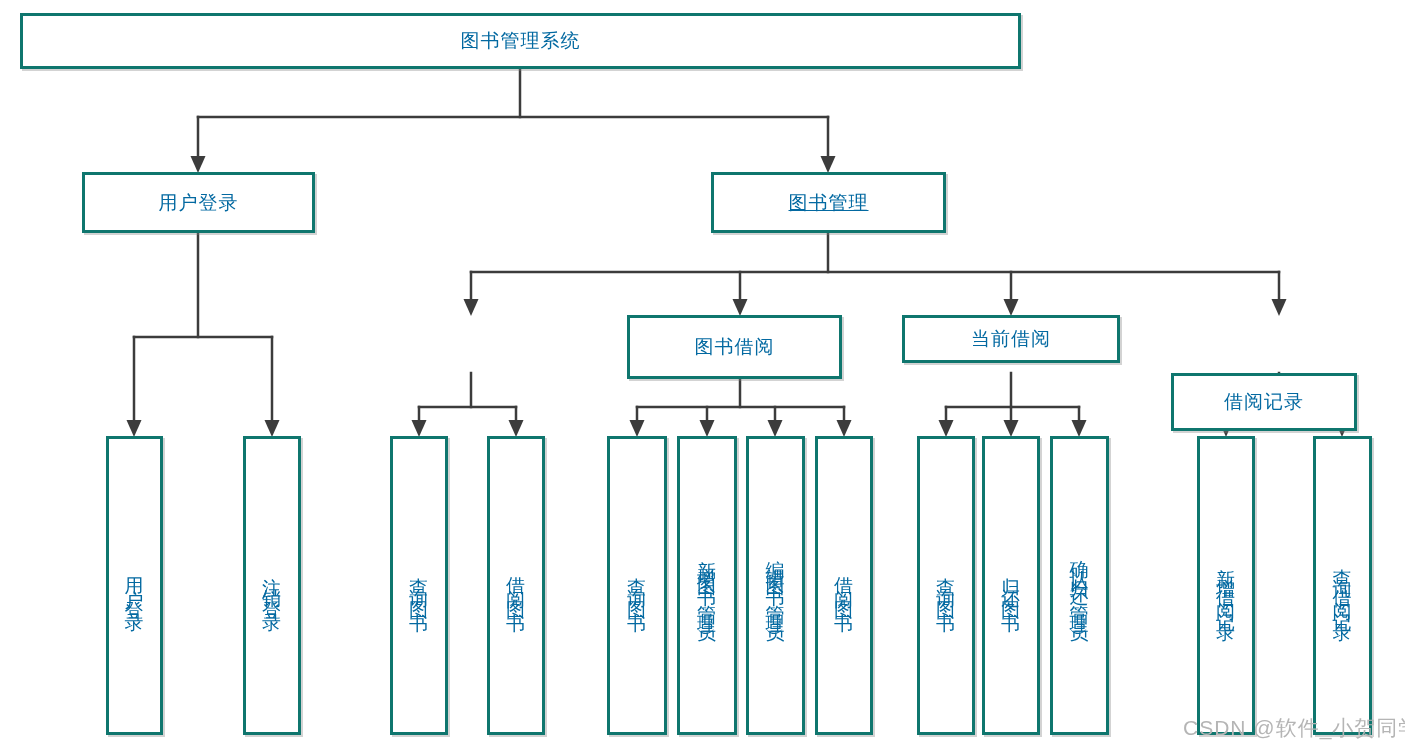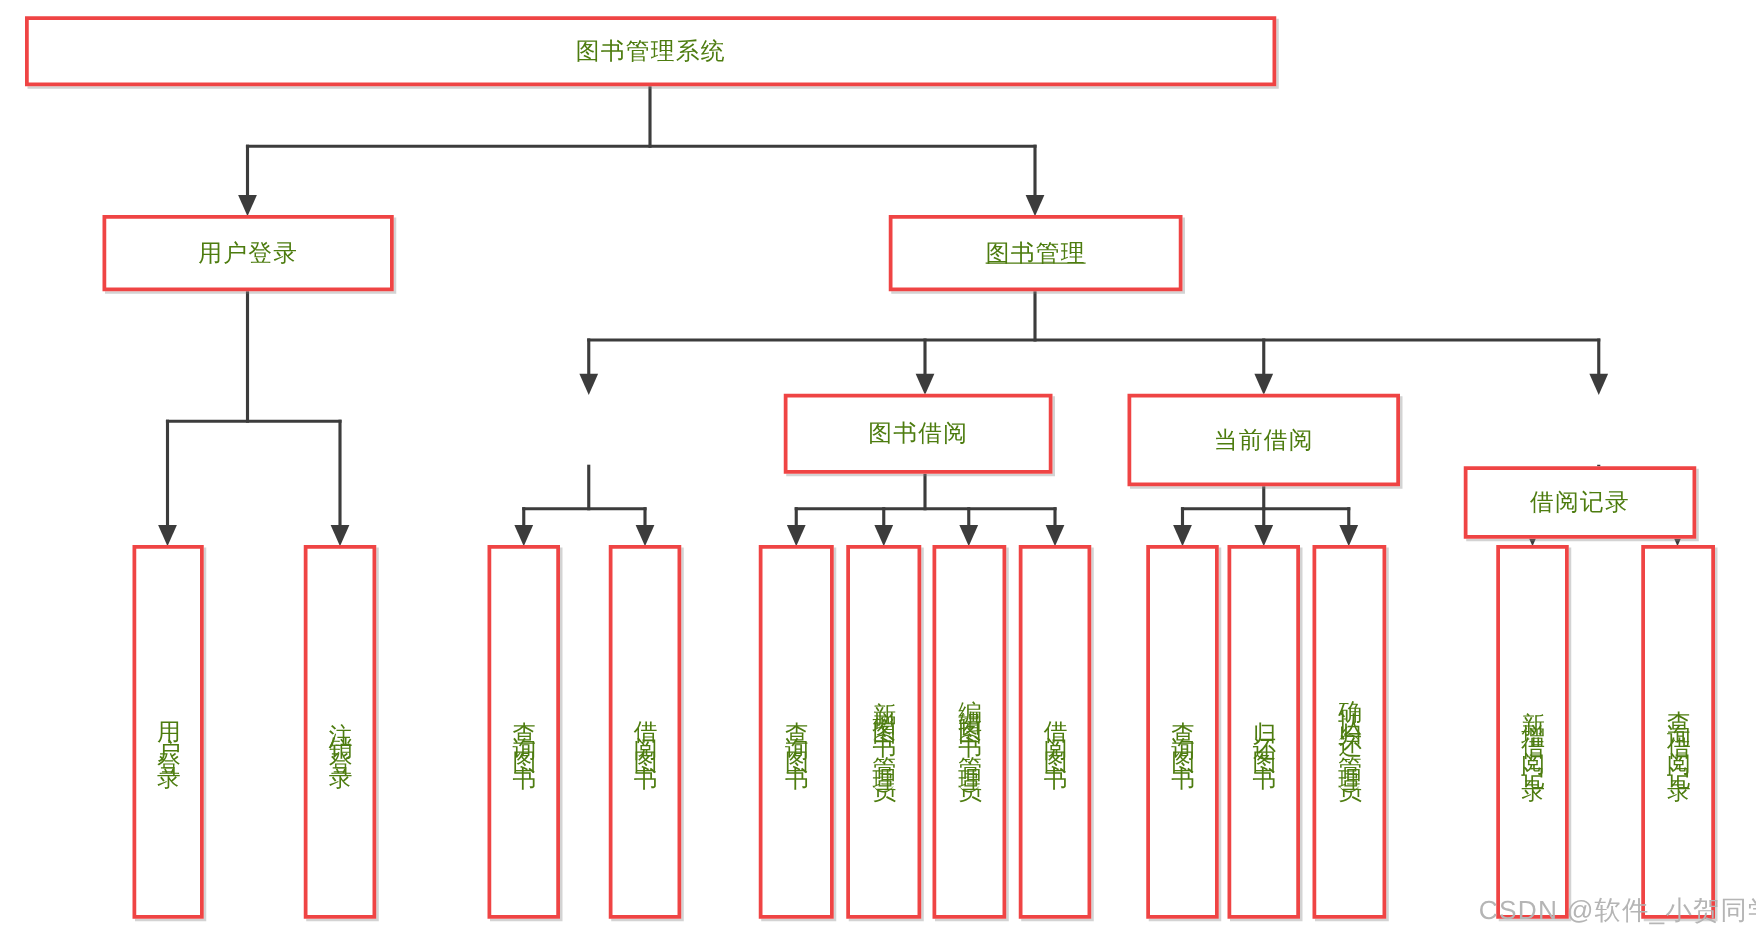--- a/index.html
+++ b/index.html
@@ -7,24 +7,24 @@
     position:relative;
     width:1405px;height:747px;
     background:#ffffff;
     font-family:"Liberation Sans","DejaVu Sans",sans-serif;
     overflow:hidden;
   }
   #wires{position:absolute;left:0;top:0;z-index:1;}
   .node{
     position:absolute;
     background:#ffffff;
-    border:3px solid #ef4444;
+    border:3px solid #0f766e;
     box-sizing:border-box;
     display:flex;align-items:center;justify-content:center;
-    font-size:19px;color:#4d7c0f;
+    font-size:19px;color:#0369a1;
     z-index:2;
     box-shadow:2px 2px 0 rgba(130,130,130,.35);
     letter-spacing:1px;
     white-space:nowrap;
   }
   .vnode{
     writing-mode:vertical-rl;
     text-orientation:mixed;
     letter-spacing:12px;
     line-height:1;
@@ -97,21 +97,21 @@
       <line x1="1342" y1="406" x2="1342" y2="424" stroke="#3c3c3c" stroke-width="2.5" stroke-linecap="square"></line>
       <polygon points="1334.5,420 1349.5,420 1342,437" fill="#3c3c3c"></polygon>
     </svg>
 
   <div class="node" style="left:20px;top:13px;width:1001px;height:56px;">图书管理系统</div>
 
   <div class="node" style="left:82px;top:172px;width:233px;height:61px;">用户登录</div>
   <div class="node" style="left:711px;top:172px;width:235px;height:61px;text-decoration:underline;">图书管理</div>
 
   <div class="node" style="left:627px;top:315px;width:215px;height:64px;">图书借阅</div>
-  <div class="node" style="left:902px;top:315px;width:218px;height:74px;">当前借阅</div>
+  <div class="node" style="left:902px;top:315px;width:218px;height:48px;">当前借阅</div>
   <div class="node" style="left:1171px;top:325px;width:186px;height:58px;margin-top:48px;">借阅记录</div>
 
   <div class="node vnode" style="left:106px;top:436px;width:57px;height:299px;">用户登录</div>
   <div class="node vnode" style="left:243px;top:436px;width:58px;height:299px;">注销登录</div>
 
   <div class="node vnode" style="left:390px;top:436px;width:58px;height:299px;">查询图书</div>
   <div class="node vnode" style="left:487px;top:436px;width:58px;height:299px;">借阅图书</div>
 
   <div class="node vnode" style="left:607px;top:436px;width:60px;height:299px;">查询图书</div>
   <div class="node vnode" style="left:677px;top:436px;width:60px;height:299px;letter-spacing:9px;">新增图书（管理员）</div>

